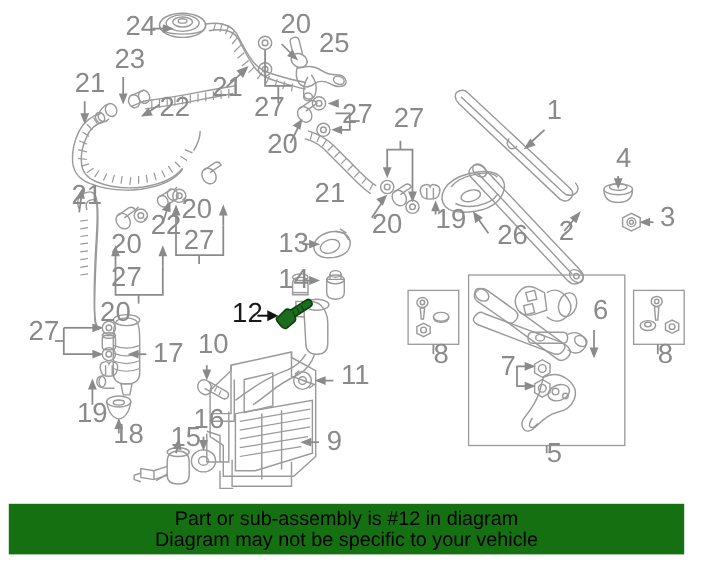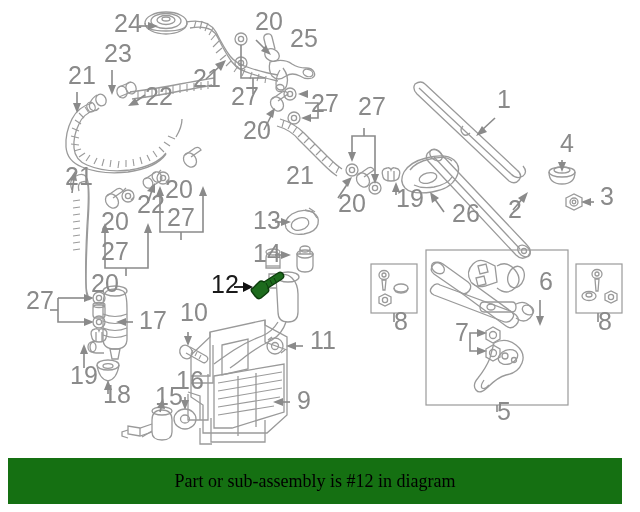--- a/index.html
+++ b/index.html
@@ -596,17 +596,18 @@
         <text x="452" y="222" class="lbl">26</text>
         <text x="231" y="105" class="lbl">27</text>
         <text x="311" y="112" class="lbl">27</text>
         <text x="358" y="115" class="lbl">27</text>
         <text x="167" y="226" class="lbl">27</text>
         <text x="101" y="260" class="lbl">27</text>
         <text x="26" y="309" class="lbl">27</text>
       </g>
   </svg>
 
-  <div class="banner" style="background: rgb(21, 112, 18); font-family: Liberation Serif, serif;">
+  <div class="banner" style="background: rgb(21, 112, 18);">
     <div style="color: rgb(0, 0, 0);">Part or sub-assembly is #12 in diagram</div>
+    <div style="color: rgb(0, 0, 0);">Diagram may not be specific to your vehicle</div>
   </div>
 
 </div>
 
 </body></html>

